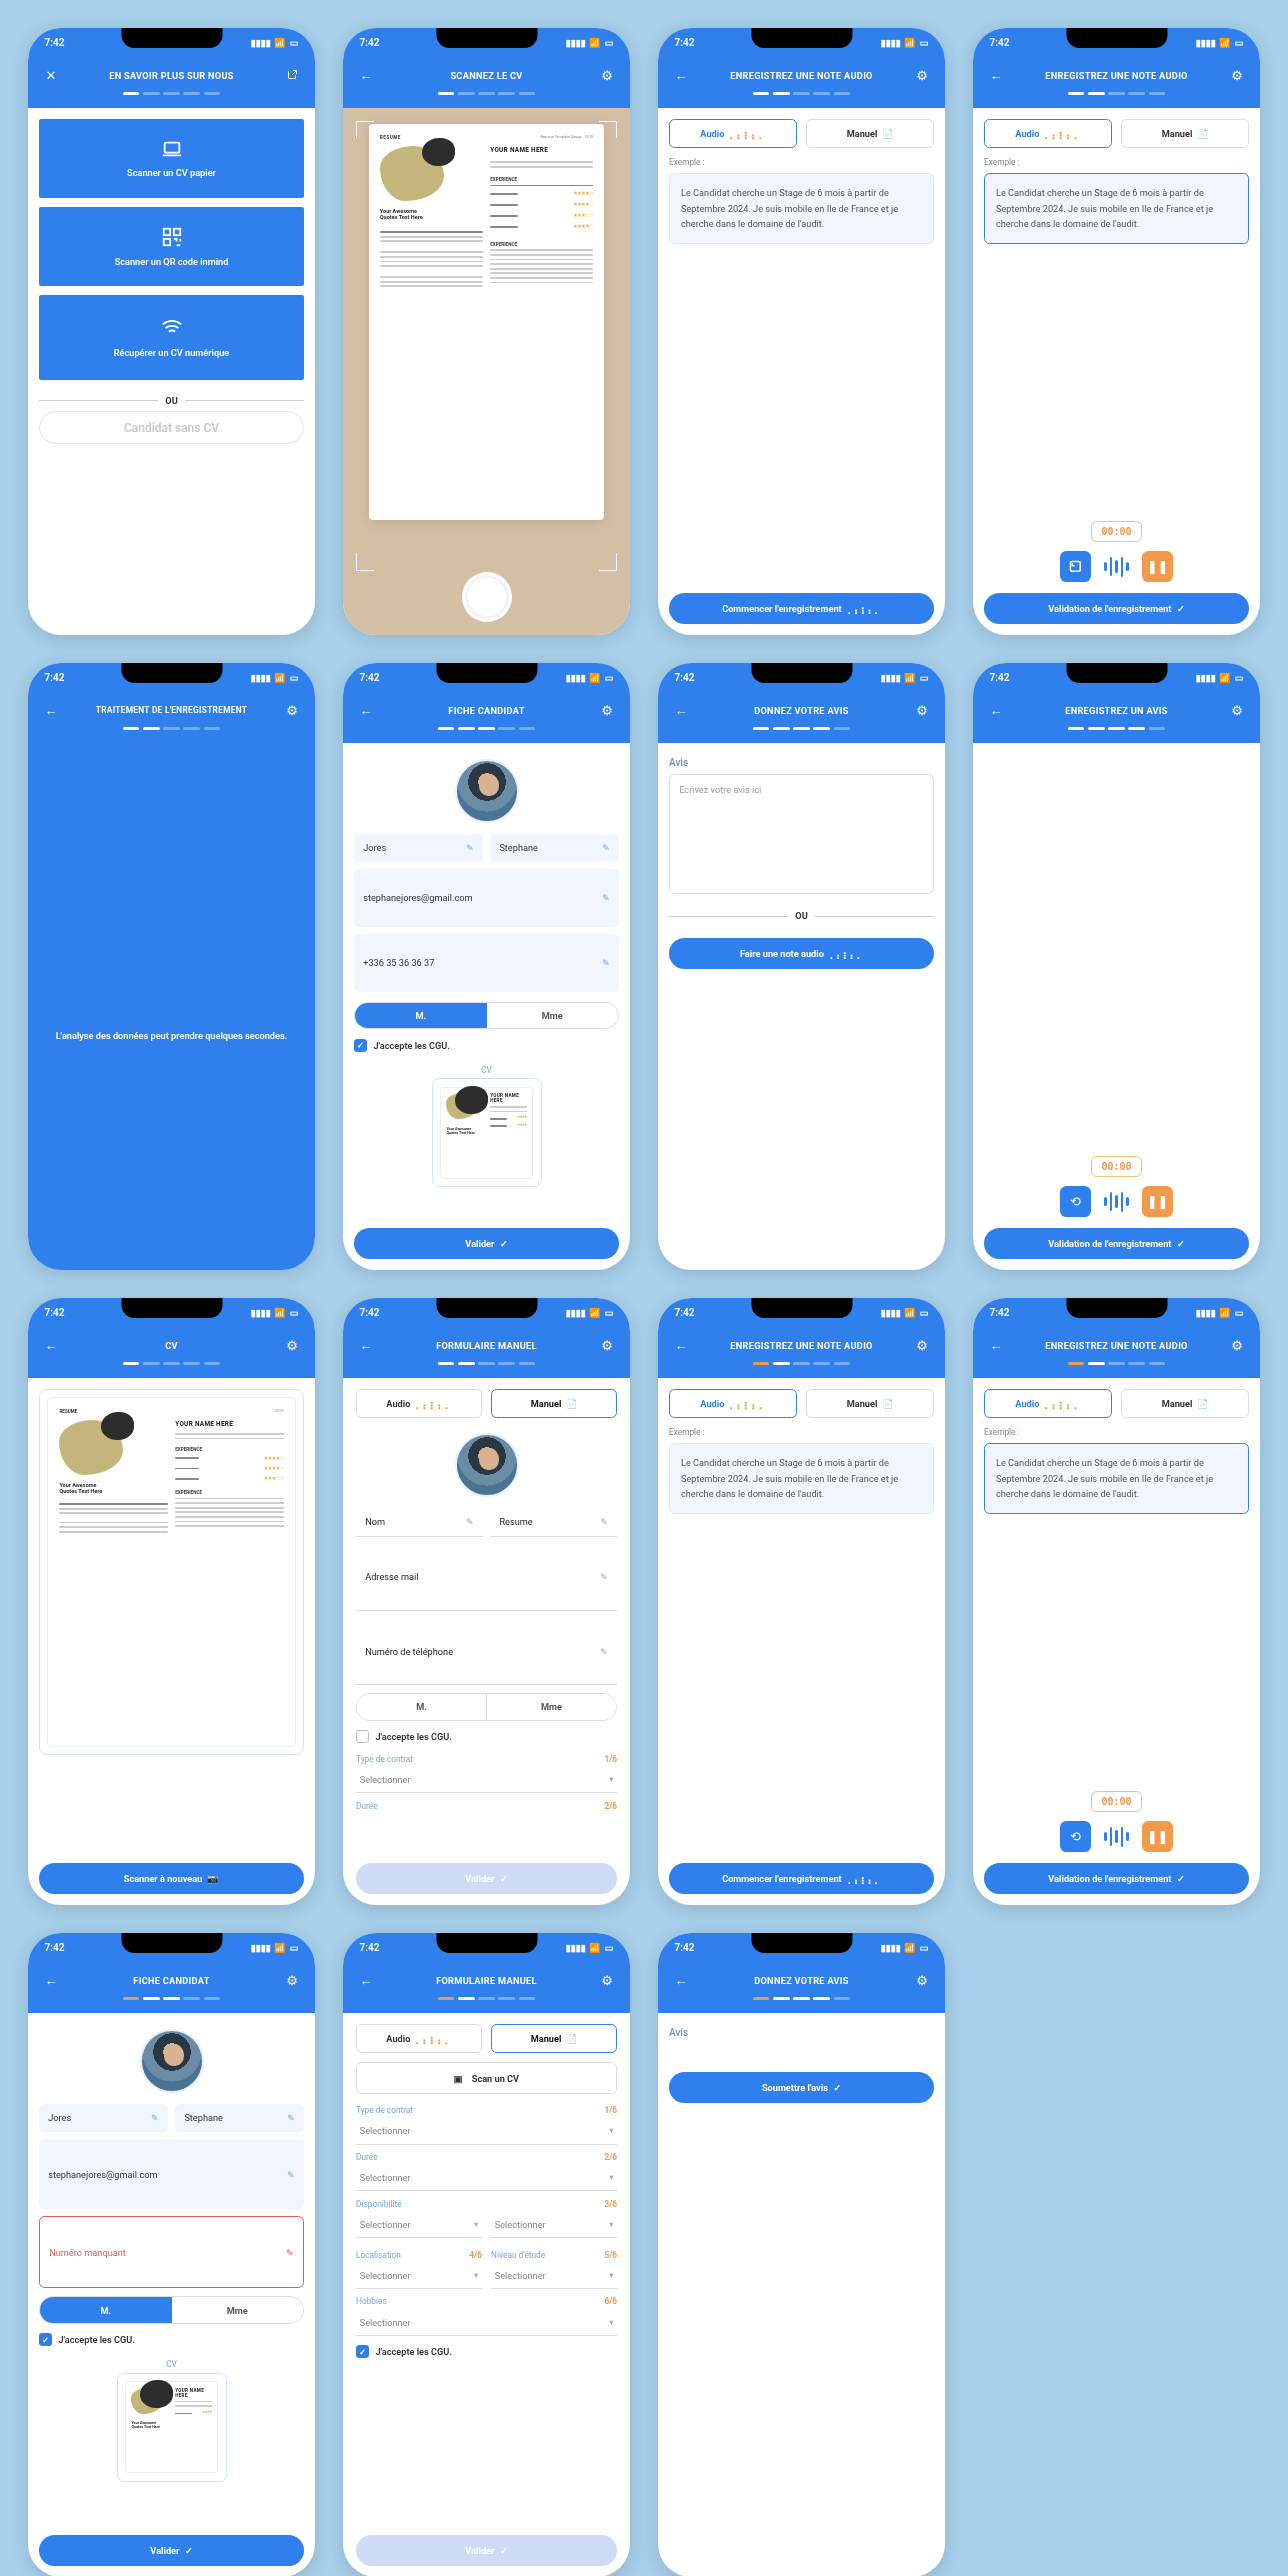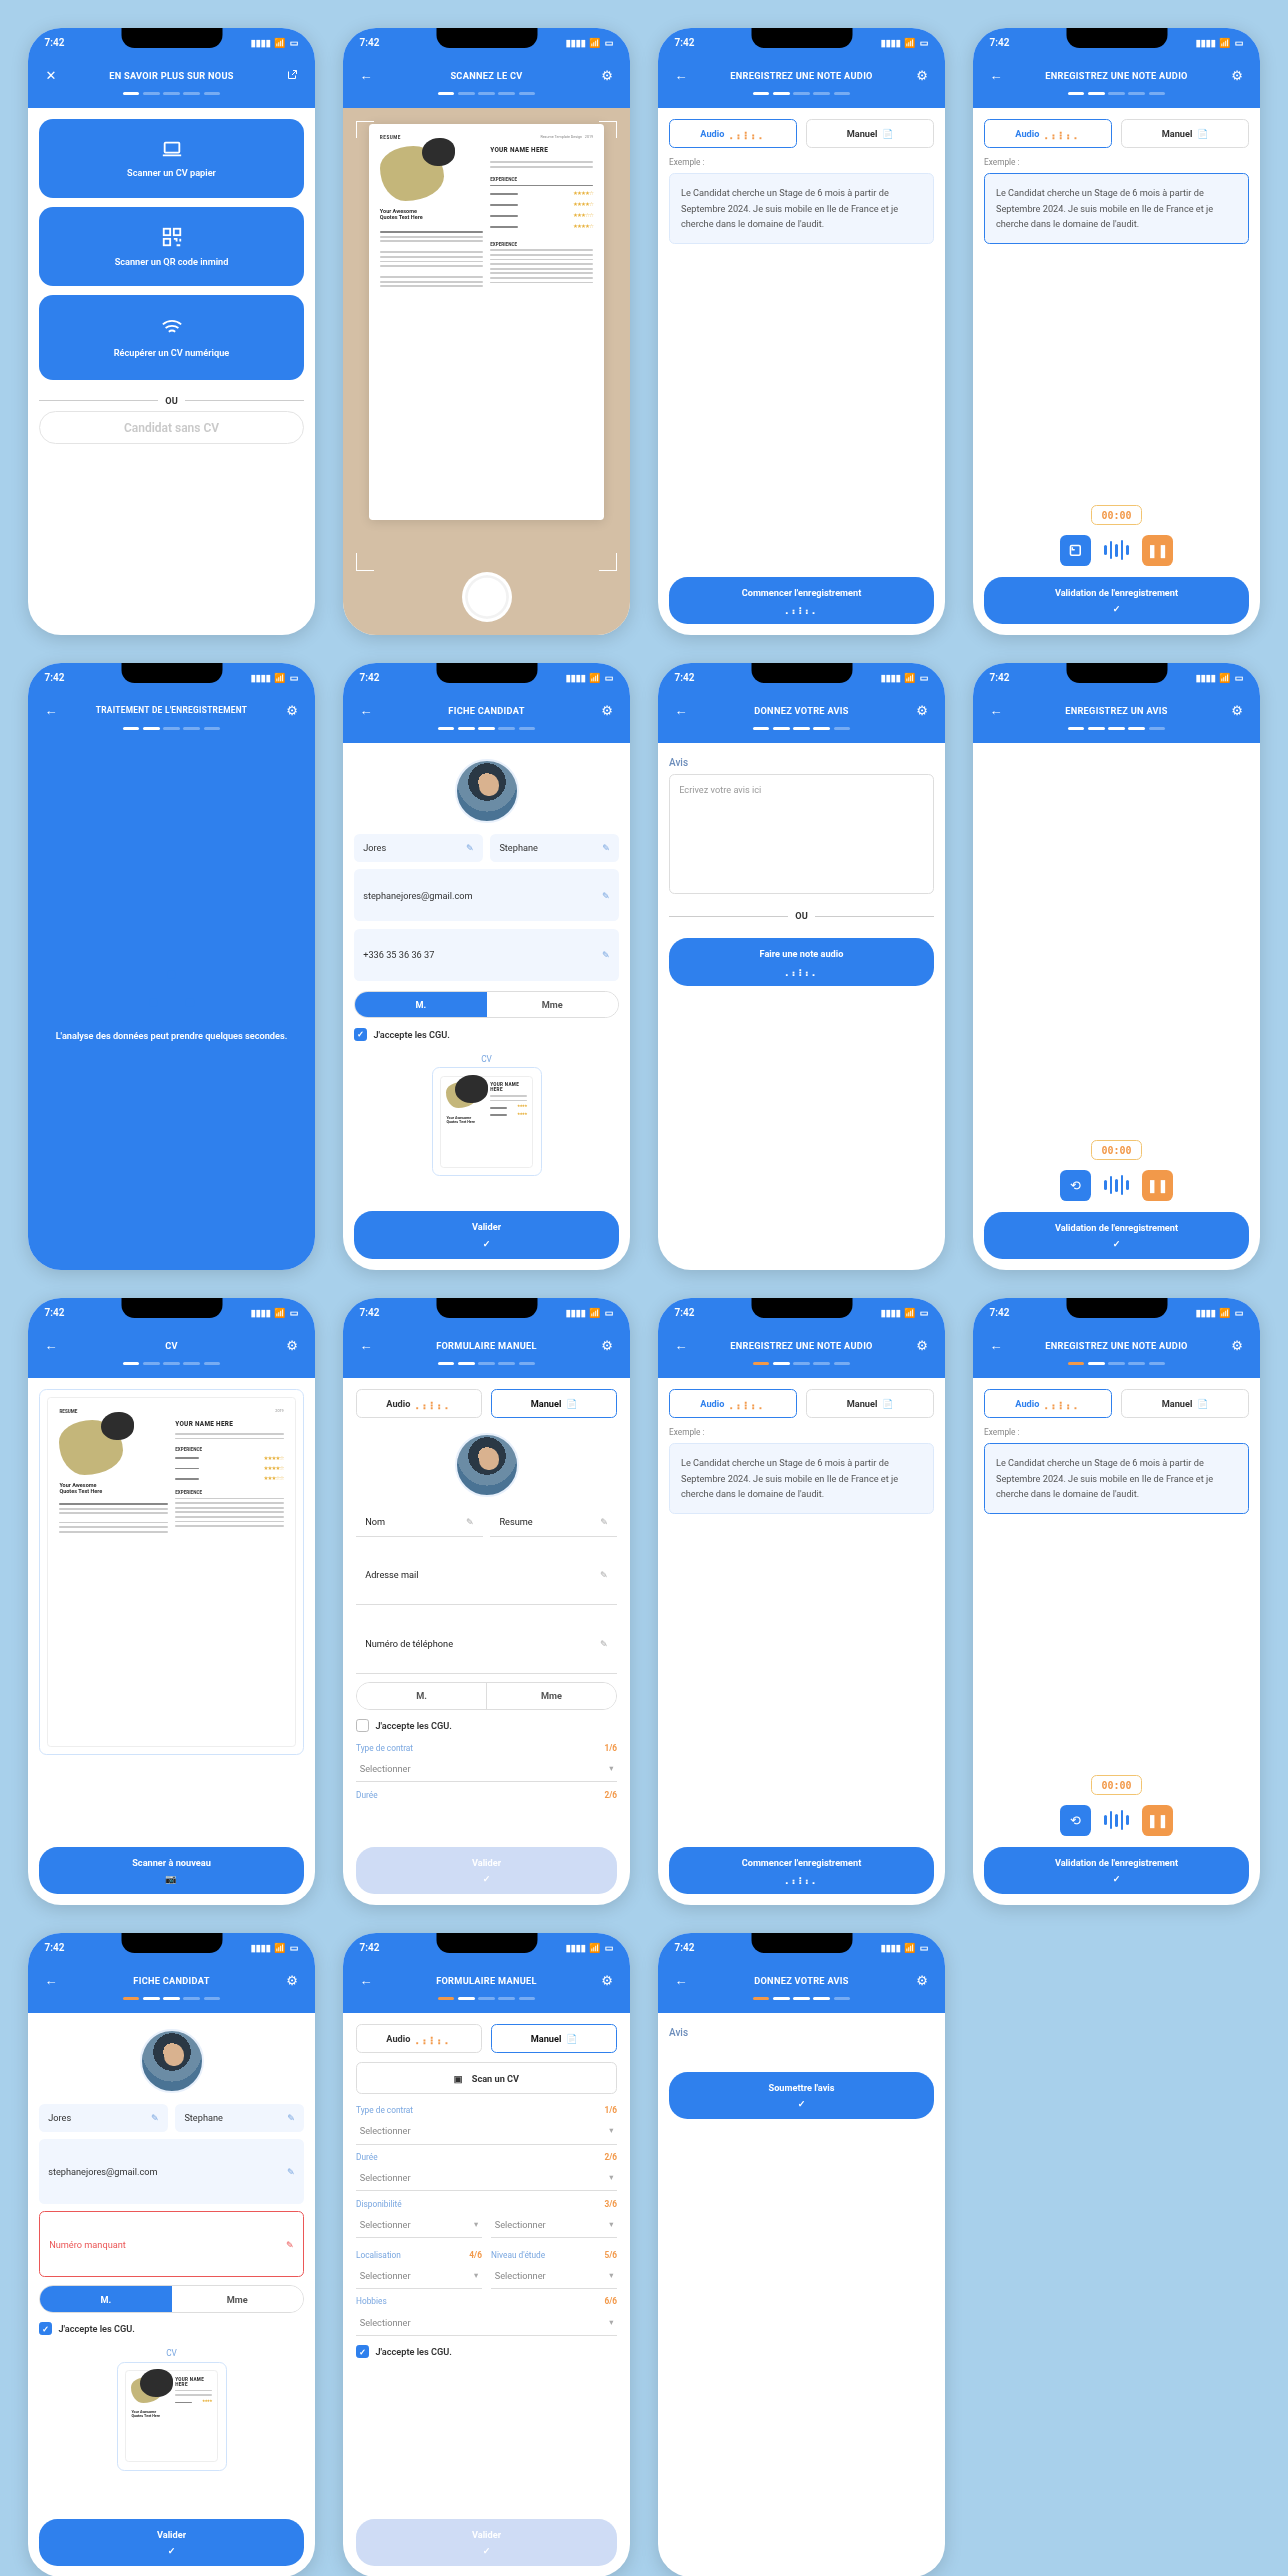--- a/index.html
+++ b/index.html
@@ -26,21 +26,21 @@
 .body.camera .corners::before, .body.camera .corners::after { content: ''; position: absolute; width: 16.6px; height: 16.6px; border: 1.8px solid #fff; }
 .body.camera .corners::before { top:0; left:0; border-right:none; border-bottom:none; }
 .body.camera .corners::after { top:0; right:0; border-left:none; border-bottom:none; }
 .body.camera .corners2 { position: absolute; inset: 13px 13px 64px 13px; pointer-events: none; }
 .body.camera .corners2::before, .body.camera .corners2::after { content: ''; position: absolute; width: 16.6px; height: 16.6px; border: 1.8px solid #fff; }
 .body.camera .corners2::before { bottom:0; left:0; border-right:none; border-top:none; }
 .body.camera .corners2::after { bottom:0; right:0; border-left:none; border-top:none; }
 .shutter { position: absolute; bottom: 13px; left: 50%; transform: translateX(-50%); width: 50px; height: 50px; border-radius: 50%; background: #fff; border: 3.7px solid rgba(255,255,255,0.6); box-shadow: 0 0 0 2.8px rgba(0,0,0,0.05) inset; }
 
 
-.tile { background: #2f80ed; border-radius: 14px; color: #fff; display: flex; flex-direction: column; align-items: center; justify-content: center; gap: 7.4px; height: 79px; font-size: 9.2px; font-weight: 600; margin-bottom: 9.2px; text-align: center; padding: 7.4px; }
+.tile { background: #2f80ed; border-radius: 2px; color: #fff; display: flex; flex-direction: column; align-items: center; justify-content: center; gap: 7.4px; height: 79px; font-size: 9.2px; font-weight: 600; margin-bottom: 9.2px; text-align: center; padding: 7.4px; }
 .tile svg, .tile .icon-shape { width: 22px; height: 22px; }
 .separator { display: flex; align-items: center; gap: 7.4px; margin: 5.5px 0; font-size: 9.2px; font-weight: 700; color: #333; }
 .separator::before, .separator::after { content: ''; flex: 1; height: 0.9px; background: #ccc; }
 .btn-outline-disabled { border: 0.9px solid #e4e4e4; border-radius: 16.6px; padding: 8.3px; color: #c9c9c9; font-size: 12px; text-align: center; font-weight: 600; }
 
 
 .cv-doc { background: #fff; border-radius: 3.7px; box-shadow: 0 1.8px 11px rgba(0,0,0,0.12); padding: 11px; font-size: 4.6px; color: #444; }
 .cv-doc .blob { width: 64px; height: 55px; background: #c4b67a; border-radius: 52% 48% 60% 40% / 40% 55% 45% 60%; margin-bottom: 7.4px; position: relative; }
 .cv-doc .blob::after { content:''; position:absolute; top:-7.4px; right:-11px; width:33px; height:28px; background:#2d2d2d; border-radius: 55% 45% 50% 50%; }
 .cv-doc .row2 { display: flex; gap: 7.4px; }
@@ -62,21 +62,21 @@
 .seg-row { display: flex; gap: 9.2px; margin-bottom: 9.2px; }
 .seg-btn { flex: 1; display: flex; align-items: center; justify-content: center; gap: 4.6px; border: 0.9px solid #ddd; border-radius: 5.5px; padding: 8.3px 3.7px; font-size: 9.2px; font-weight: 700; color: #333; cursor: pointer; }
 .seg-btn.active { border-color: #2f80ed; color: #2f80ed; }
 .seg-btn.selected { background:#fff; border:1.4px solid #2f80ed; color:#111; }
 .seg-btn .ic { font-size: 10px; color: #f2994a; }
 
 .example-label { font-size: 8.3px; color: #888; margin-bottom: 5.5px; }
 .example-box { background: #f1f6fe; border: 0.9px solid #dce9fb; border-radius: 5.5px; padding: 11px; font-size: 9.2px; line-height: 1.7; color: #555; }
 .example-box.outline { border-color: #2f80ed; }
 
-.primary-btn { background: #2f80ed; color: #fff; border-radius: 18.4px; padding: 10px; font-size: 9.2px; font-weight: 700; text-align: right; display: flex; align-items: center; justify-content: center; gap: 5.5px; cursor: pointer; flex-direction: column; }
+.primary-btn { background: #2f80ed; color: #fff; border-radius: 18.4px; padding: 10px; font-size: 9.2px; font-weight: 700; text-align: right; display: flex; align-items: center; justify-content: center; gap: 5.5px; cursor: pointer; }
 .primary-btn.disabled { background: #cfdcf5; color: #fff; }
 
 .spacer { flex: 1; }
 
 
 .timer { color: #f2994a; border: 1.4px solid #f2c471; border-radius: 5.5px; padding: 3.7px 9.2px; font-size: 10px; font-weight: 700; font-family: monospace; width: fit-content; margin: 0 auto 9.2px; }
 .audio-row { display: flex; align-items: center; justify-content: center; gap: 13px; margin-bottom: 11px; }
 .audio-btn { width: 31px; height: 31px; border-radius: 6.4px; display: flex; align-items: center; justify-content: center; font-size: 13px; }
 .audio-btn.blue { background: #2f80ed; color: #fff; }
 .audio-btn.orange { background: #f2994a; color: #fff; }

